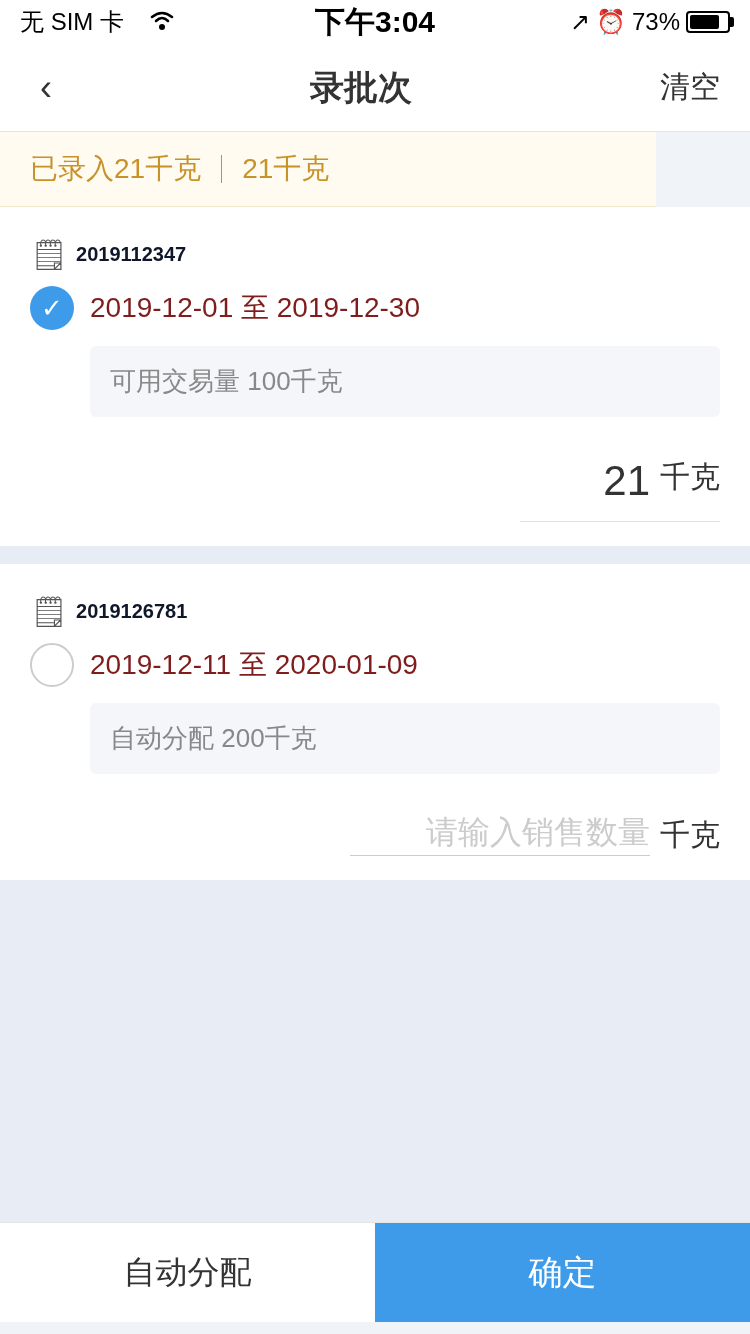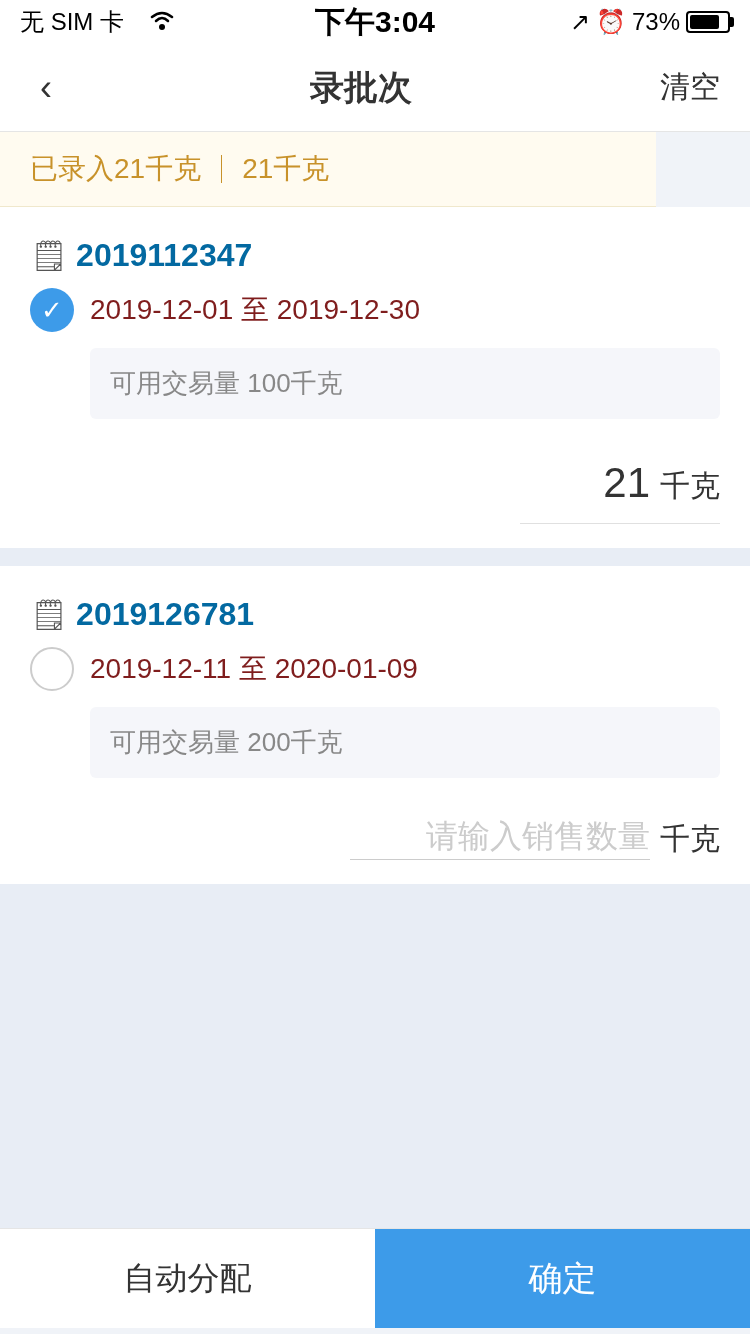--- a/index.html
+++ b/index.html
@@ -134,23 +134,23 @@
       display: flex;
       align-items: center;
       margin-bottom: 14px;
     }
     .batch-icon {
       font-size: 30px;
       margin-right: 8px;
       color: #555;
     }
     .batch-id {
-      font-size: 32px;
+      font-size: 20px;
       font-weight: 600;
-      color: #0369a1;
+      color: #0f172a;
     }
     .batch-date-row {
       display: flex;
       align-items: center;
       margin-bottom: 16px;
     }
     .radio-btn {
       width: 44px;
       height: 44px;
       border-radius: 50%;
@@ -185,21 +185,21 @@
     .batch-qty-text {
       font-size: 26px;
       color: #888;
       margin-top: 48px;
     }
 
     
     .amount-row {
       display: flex;
       justify-content: flex-end;
-      align-items: flex-end;
+      align-items: flex-start;
       padding: 20px 30px 0 30px;
       background: #fff;
     }
     .amount-value {
       font-size: 42px;
       color: #333;
       font-weight: 500;
     }
     .amount-unit {
       font-size: 30px;
@@ -258,21 +258,21 @@
     
     .gray-area {
       background: #e8edf5;
       width: 750px;
       flex: 1;
     }
 
     
     .bottom-bar {
       position: fixed;
-      bottom: 6px;
+      bottom: 12px;
       left: 0;
       width: 750px;
       height: 100px;
       display: flex;
       background: #fff;
       border-top: 1px solid #e5e5e5;
     }
     .btn-auto {
       flex: 1;
       display: flex;
@@ -371,21 +371,21 @@
     <div class="batch-header">
       <span class="batch-icon">🗒</span>
       <span class="batch-id">2019126781</span>
     </div>
     <div class="batch-date-row">
       <div class="radio-btn unchecked">
       </div>
       <span class="batch-date">2019-12-11 至 2020-01-09</span>
     </div>
     <div class="batch-qty-box">
-      <span class="batch-qty-text">可用交易量 200千克</span>
+      <span class="batch-qty-text">自动分配 200千克</span>
     </div>
   </div>
 
   <div class="input-row">
     <div class="qty-input-wrapper">
       <input class="qty-input" type="text" placeholder="请输入销售数量" style="">
     </div>
     <span class="input-unit">千克</span>
   </div>
 

